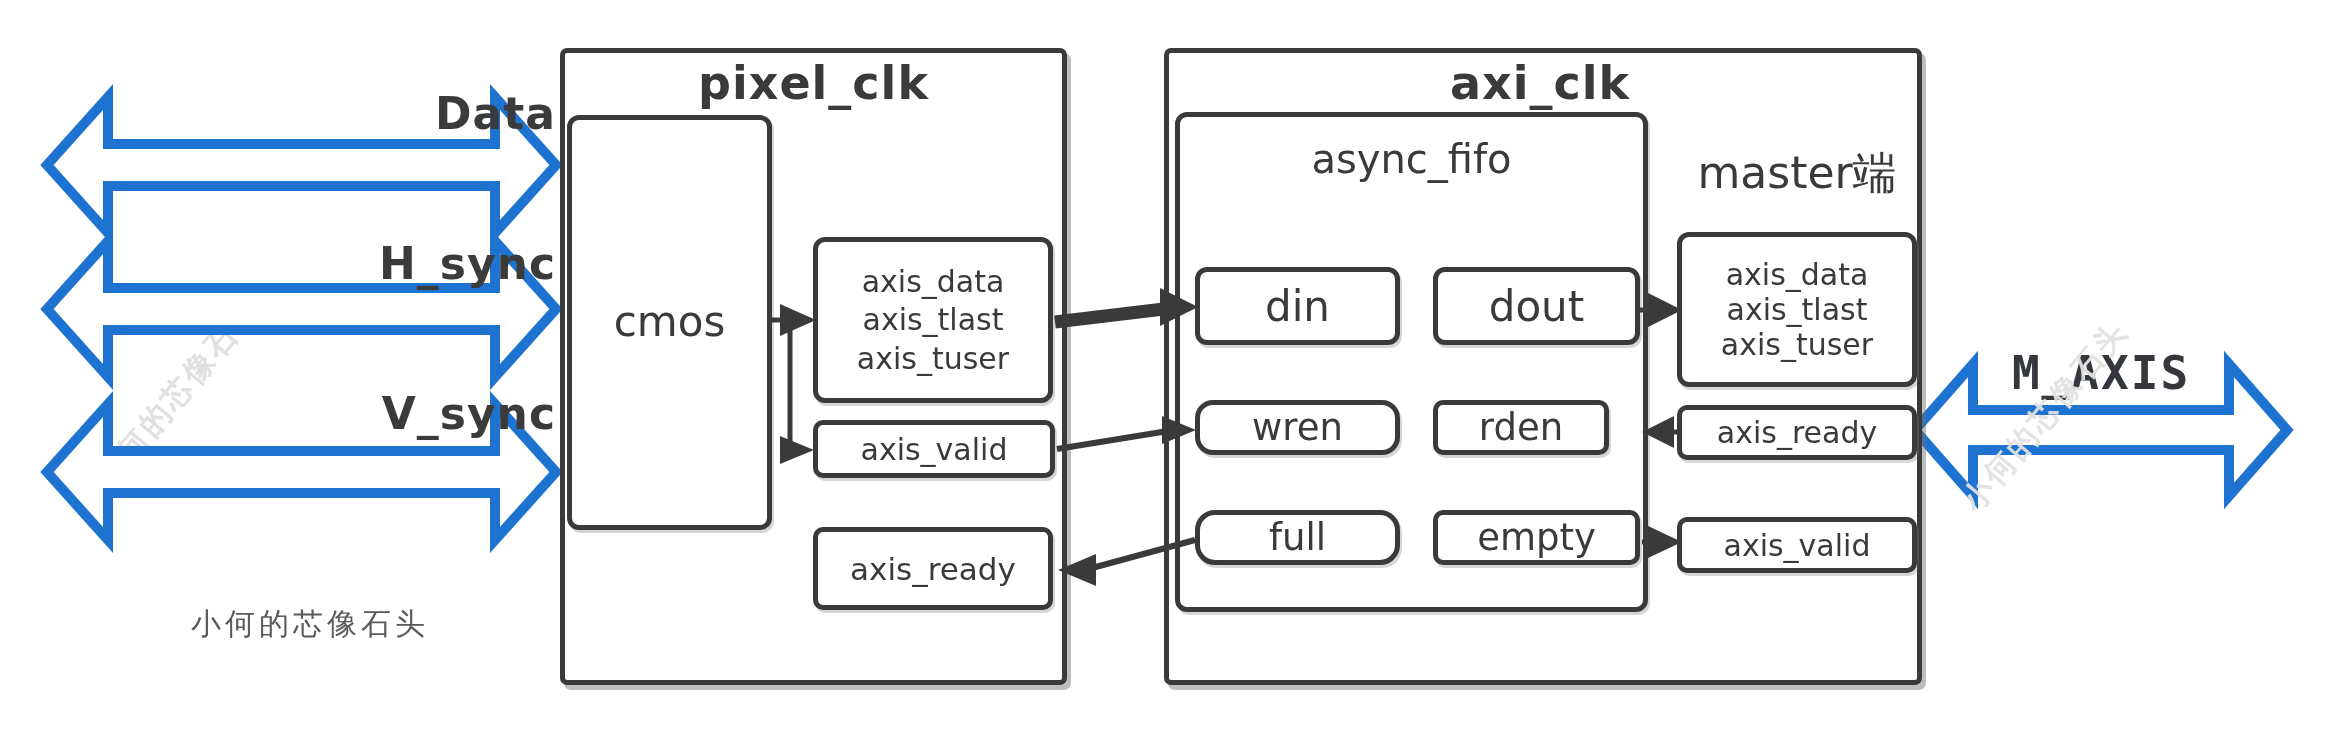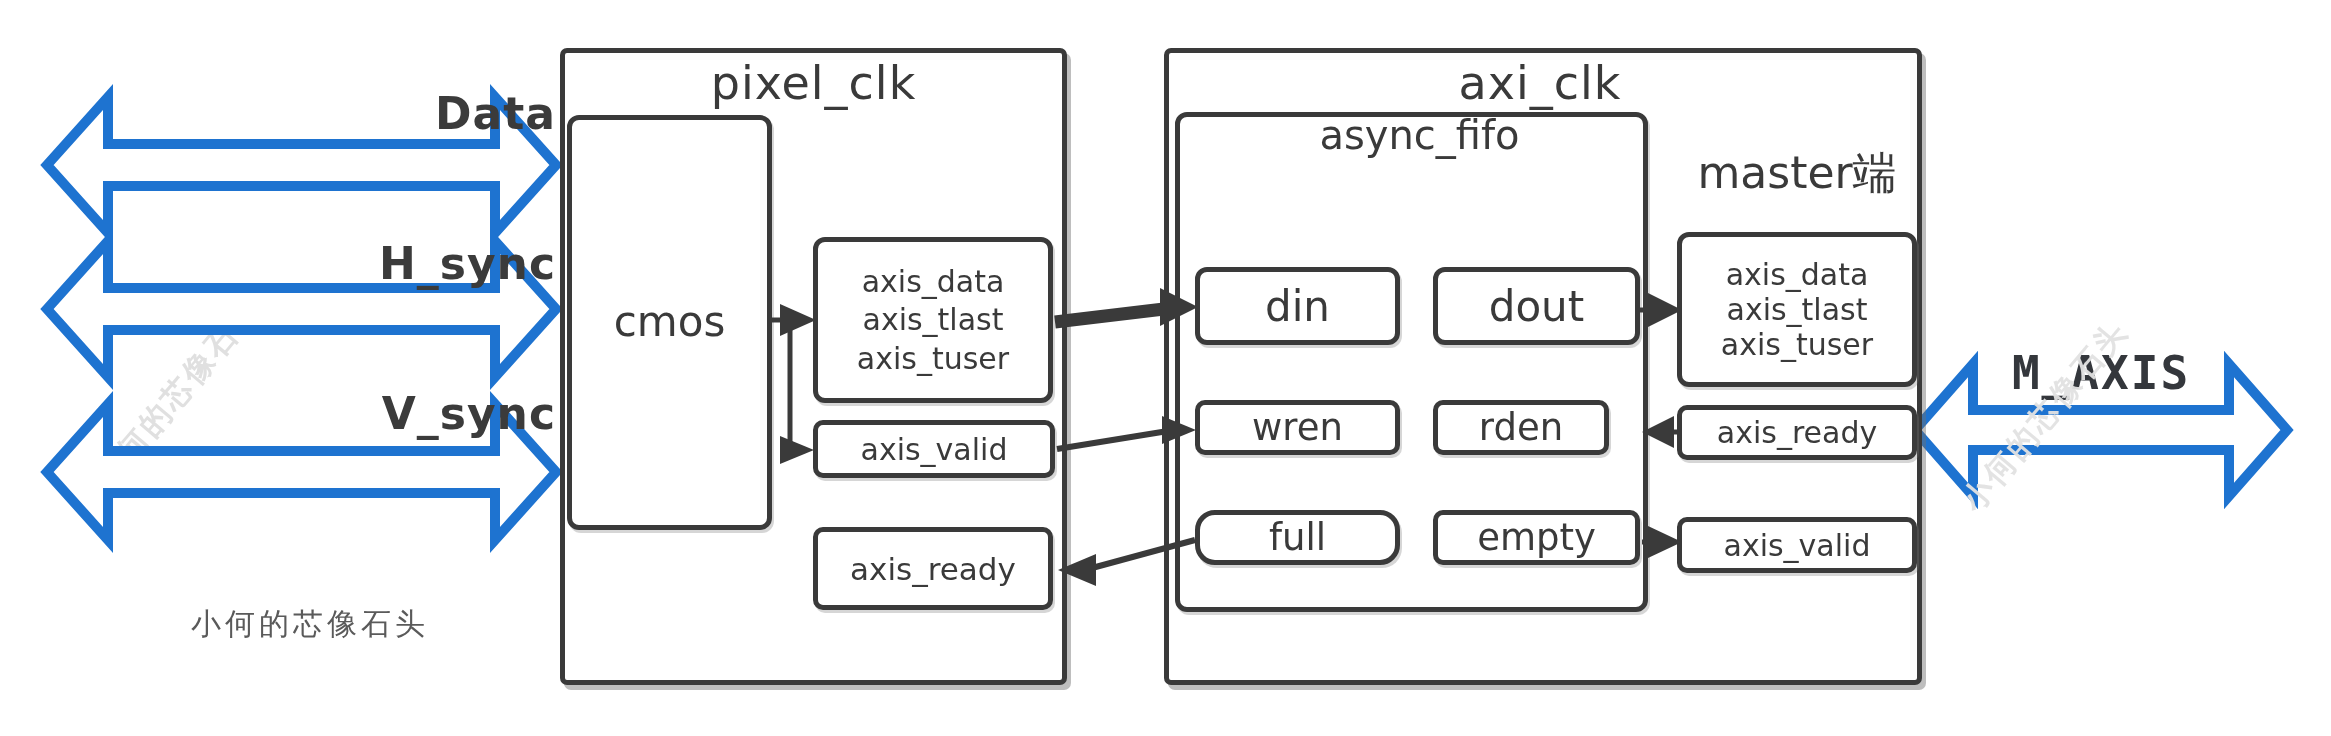--- a/index.html
+++ b/index.html
@@ -42,21 +42,21 @@
 
   
   .block{
     position:absolute;background:#fff;
     border:5px solid var(--ink,#3a3a3a);
     box-sizing:border-box;
   }
   .outer{border-radius:7px;box-shadow:4px 5px 0 rgba(110,110,110,.45);}
   .inner{border-radius:12px;box-shadow:2px 3px 0 rgba(120,120,120,.30);}
   .title{
-    position:absolute;text-align:center;font-size:46px;font-weight:400;
+    position:absolute;text-align:center;font-size:46px;font-weight:700;
     color:var(--ink,#3a3a3a);letter-spacing:1px;
   }
   .side-label{position:absolute;text-align:center;font-size:44px;color:var(--ink,#3a3a3a);}
   .fifo-title{position:absolute;text-align:center;font-size:40px;color:var(--ink,#3a3a3a);}
   .center-flex{display:flex;align-items:center;justify-content:center;}
   .col-flex{display:flex;flex-direction:column;justify-content:space-around;align-items:center;padding:20px 0;}
   .cmos-text{font-size:42px;line-height:1.3;text-align:center;}
   .port-big{font-size:42px;}
   .port-mid{font-size:37px;}
   .sig{font-size:30px;}
@@ -101,29 +101,29 @@
 
   <div class="block inner center-flex" style="left:813px;top:420px;width:242px;height:58px;border-radius:10px;">
     <div class="sig">axis_valid</div>
   </div>
 
   <div class="block inner center-flex" style="left:813px;top:527px;width:240px;height:83px;border-radius:10px;">
     <div class="sig" style="font-size:31px;">axis_ready</div>
   </div>
 
   <div class="block inner" style="left:1175px;top:112px;width:473px;height:500px;"></div>
-  <div class="fifo-title" style="left:1175px;top:112px;width:473px;padding-left:8px;">async_fifo</div>
+  <div class="fifo-title" style="left:1175px;top:136px;width:473px;">async_fifo</div>
 
   <div class="block inner center-flex" style="left:1195px;top:267px;width:205px;height:78px;">
     <div class="port-big">din</div>
   </div>
   <div class="block inner center-flex" style="left:1433px;top:267px;width:207px;height:78px;">
     <div class="port-big">dout</div>
   </div>
-  <div class="block inner center-flex" style="left:1195px;top:400px;width:205px;height:55px;border-radius:10px;">
+  <div class="block inner center-flex" style="left:1195px;top:400px;width:205px;height:55px;border-radius:18px;">
     <div class="port-mid">wren</div>
   </div>
   <div class="block inner center-flex" style="left:1433px;top:400px;width:176px;height:55px;border-radius:10px;">
     <div class="port-mid">rden</div>
   </div>
   <div class="block inner center-flex" style="left:1195px;top:510px;width:205px;height:55px;border-radius:20px;">
     <div class="port-mid">full</div>
   </div>
   <div class="block inner center-flex" style="left:1433px;top:510px;width:207px;height:55px;border-radius:10px;text-align:right;">
     <div class="port-mid">empty</div>

